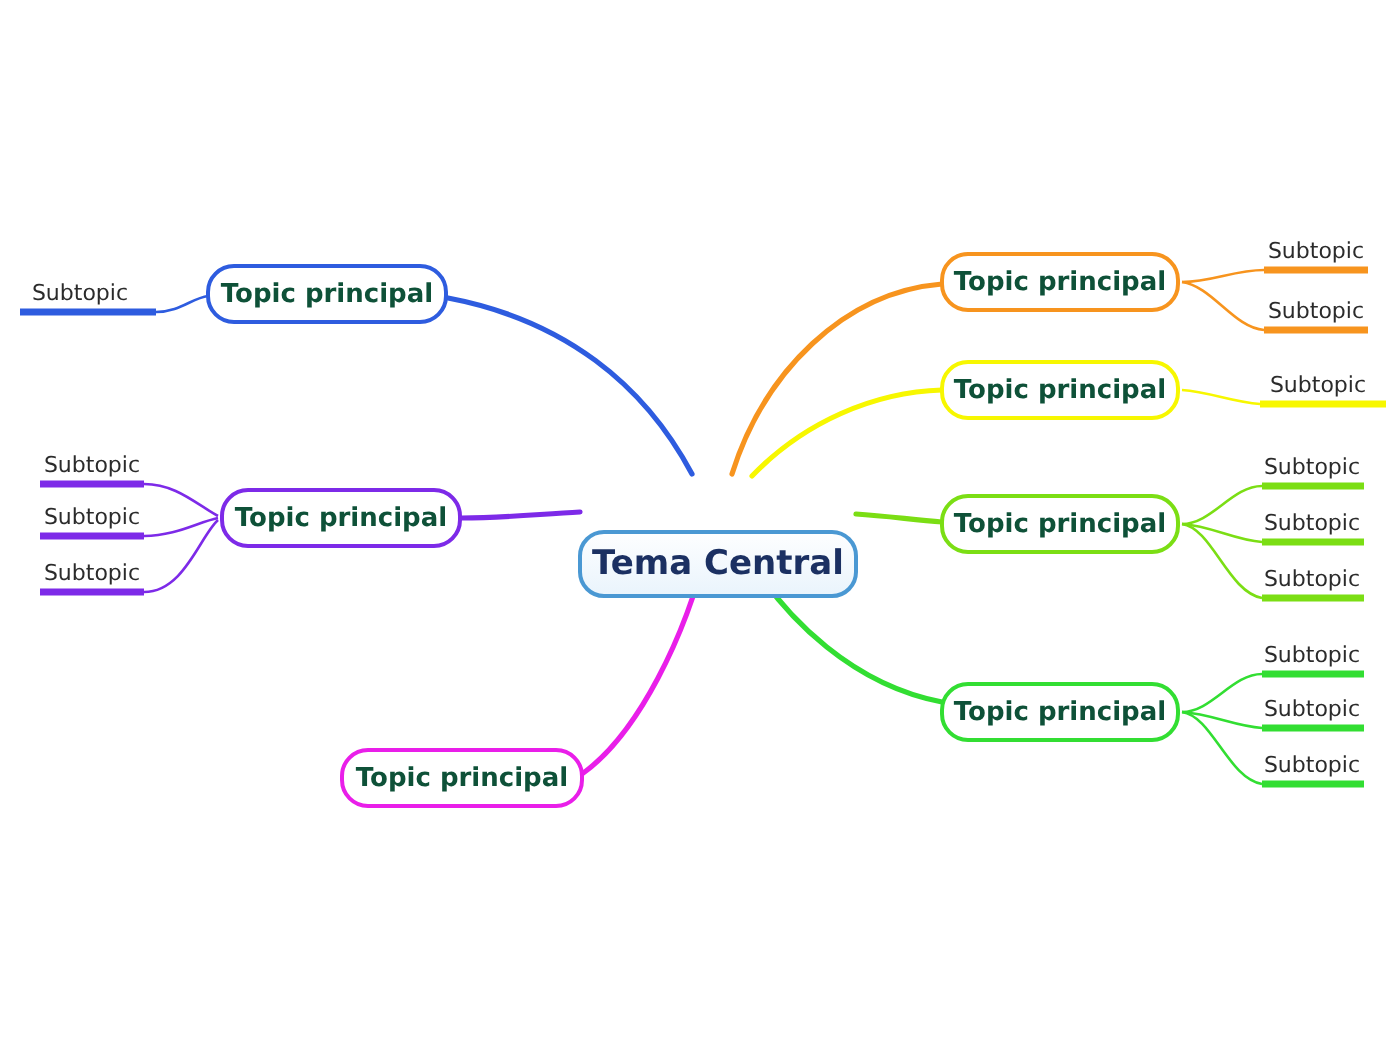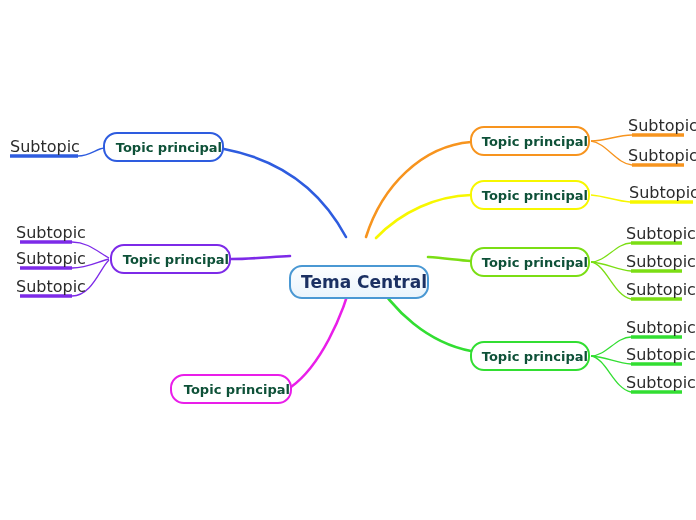--- a/index.html
+++ b/index.html
@@ -2,33 +2,33 @@
 <html><head>
 <meta charset="utf-8">
 <style>
   html,body{margin:0;padding:0;background:#ffffff;}
   .canvas{
     position:relative;width:696px;height:520px;background:#ffffff;overflow:hidden;
     font-family:"DejaVu Sans","Liberation Sans",sans-serif;
   }
   svg.wires{position:absolute;left:0;top:0;width:696px;height:520px;}
   .node{
-    position:absolute;display:flex;align-items:center;justify-content:flex-end;
+    position:absolute;display:flex;align-items:center;justify-content:center;
     background:#ffffff;border:2px solid #888;border-radius:14px;box-sizing:border-box;
     cursor:pointer;
   }
   .node .lbl{font-weight:bold;font-size:13px;white-space:nowrap;}
   .node.center{
     border-radius:13px;
     background:linear-gradient(180deg,#fdfeff 0%,#eaf4fc 100%);
   }
   .node.center .lbl{font-size:17px;}
   .sub{
     position:absolute;width:60px;height:13px;line-height:13px;
-    font-size:16px;white-space:nowrap;cursor:pointer;
+    text-align:center;font-size:11px;white-space:nowrap;cursor:pointer;
   }
 </style>
 </head>
 <body>
 
 <div class="canvas">
 
   <svg class="wires" xmlns="http://www.w3.org/2000/svg">
 
     <path d="M224,149 C282,160 322,192 346,237" fill="none" stroke-width="2.6" stroke-linecap="round" stroke="#2e5cdf"></path>

